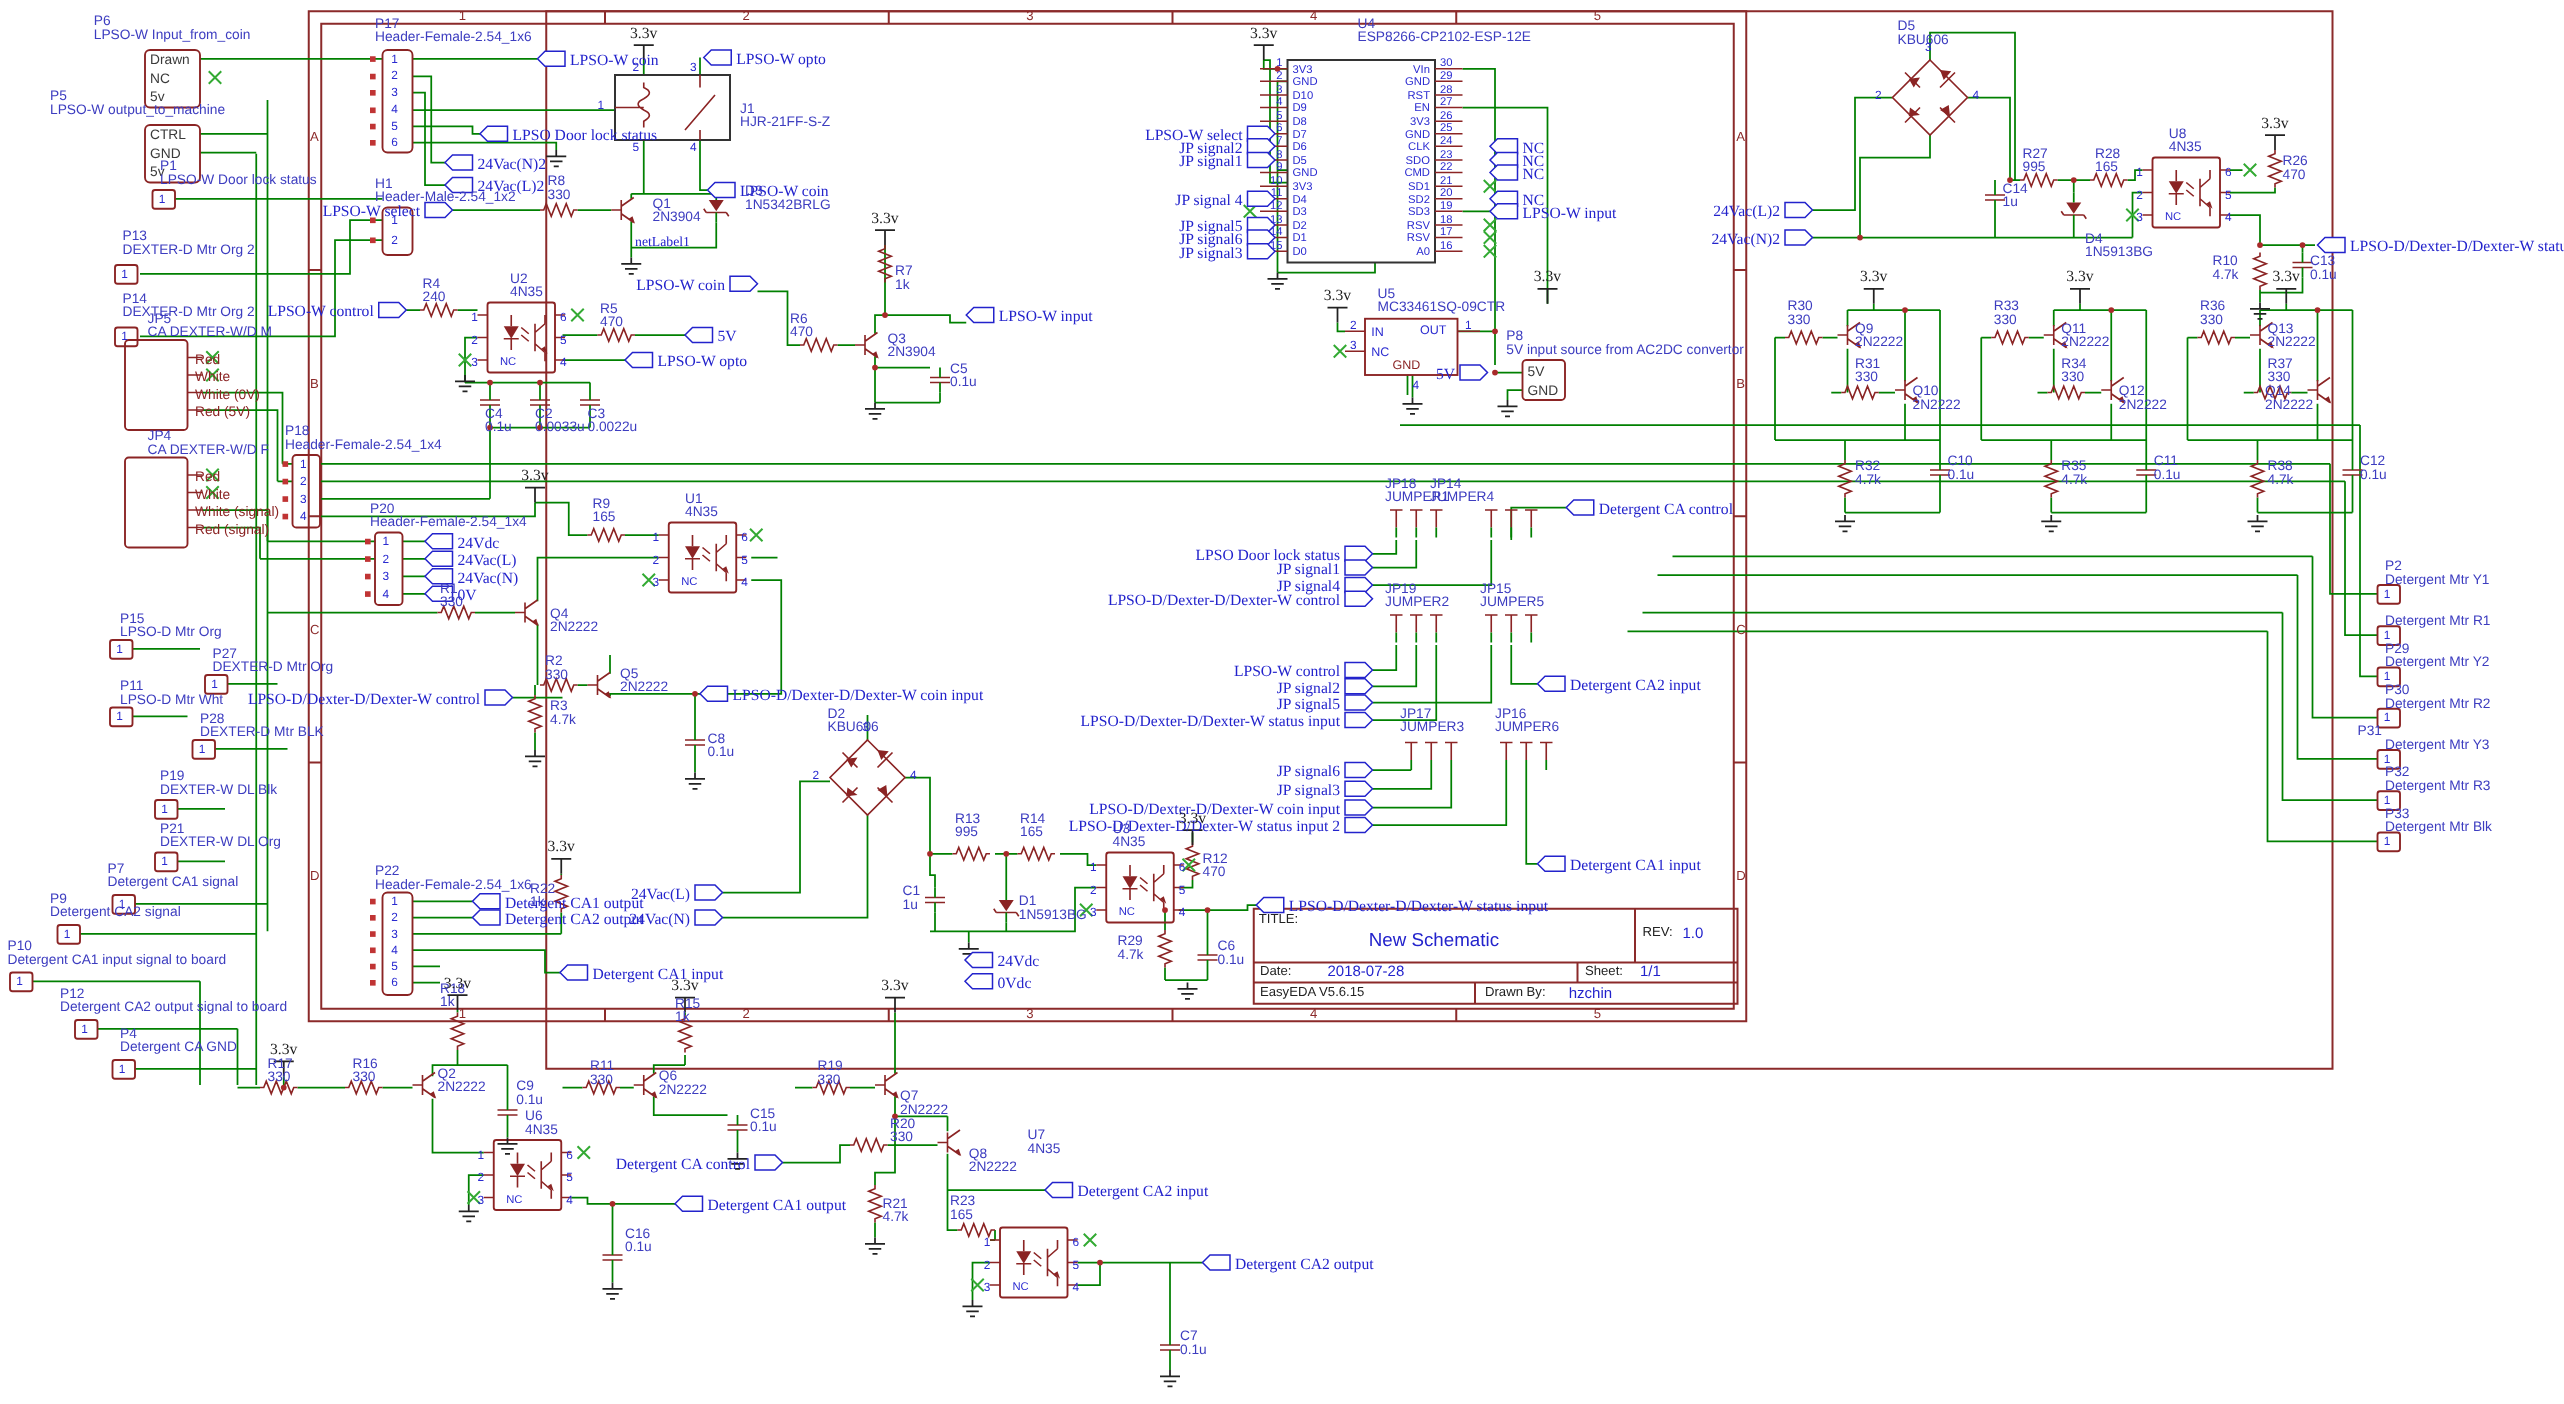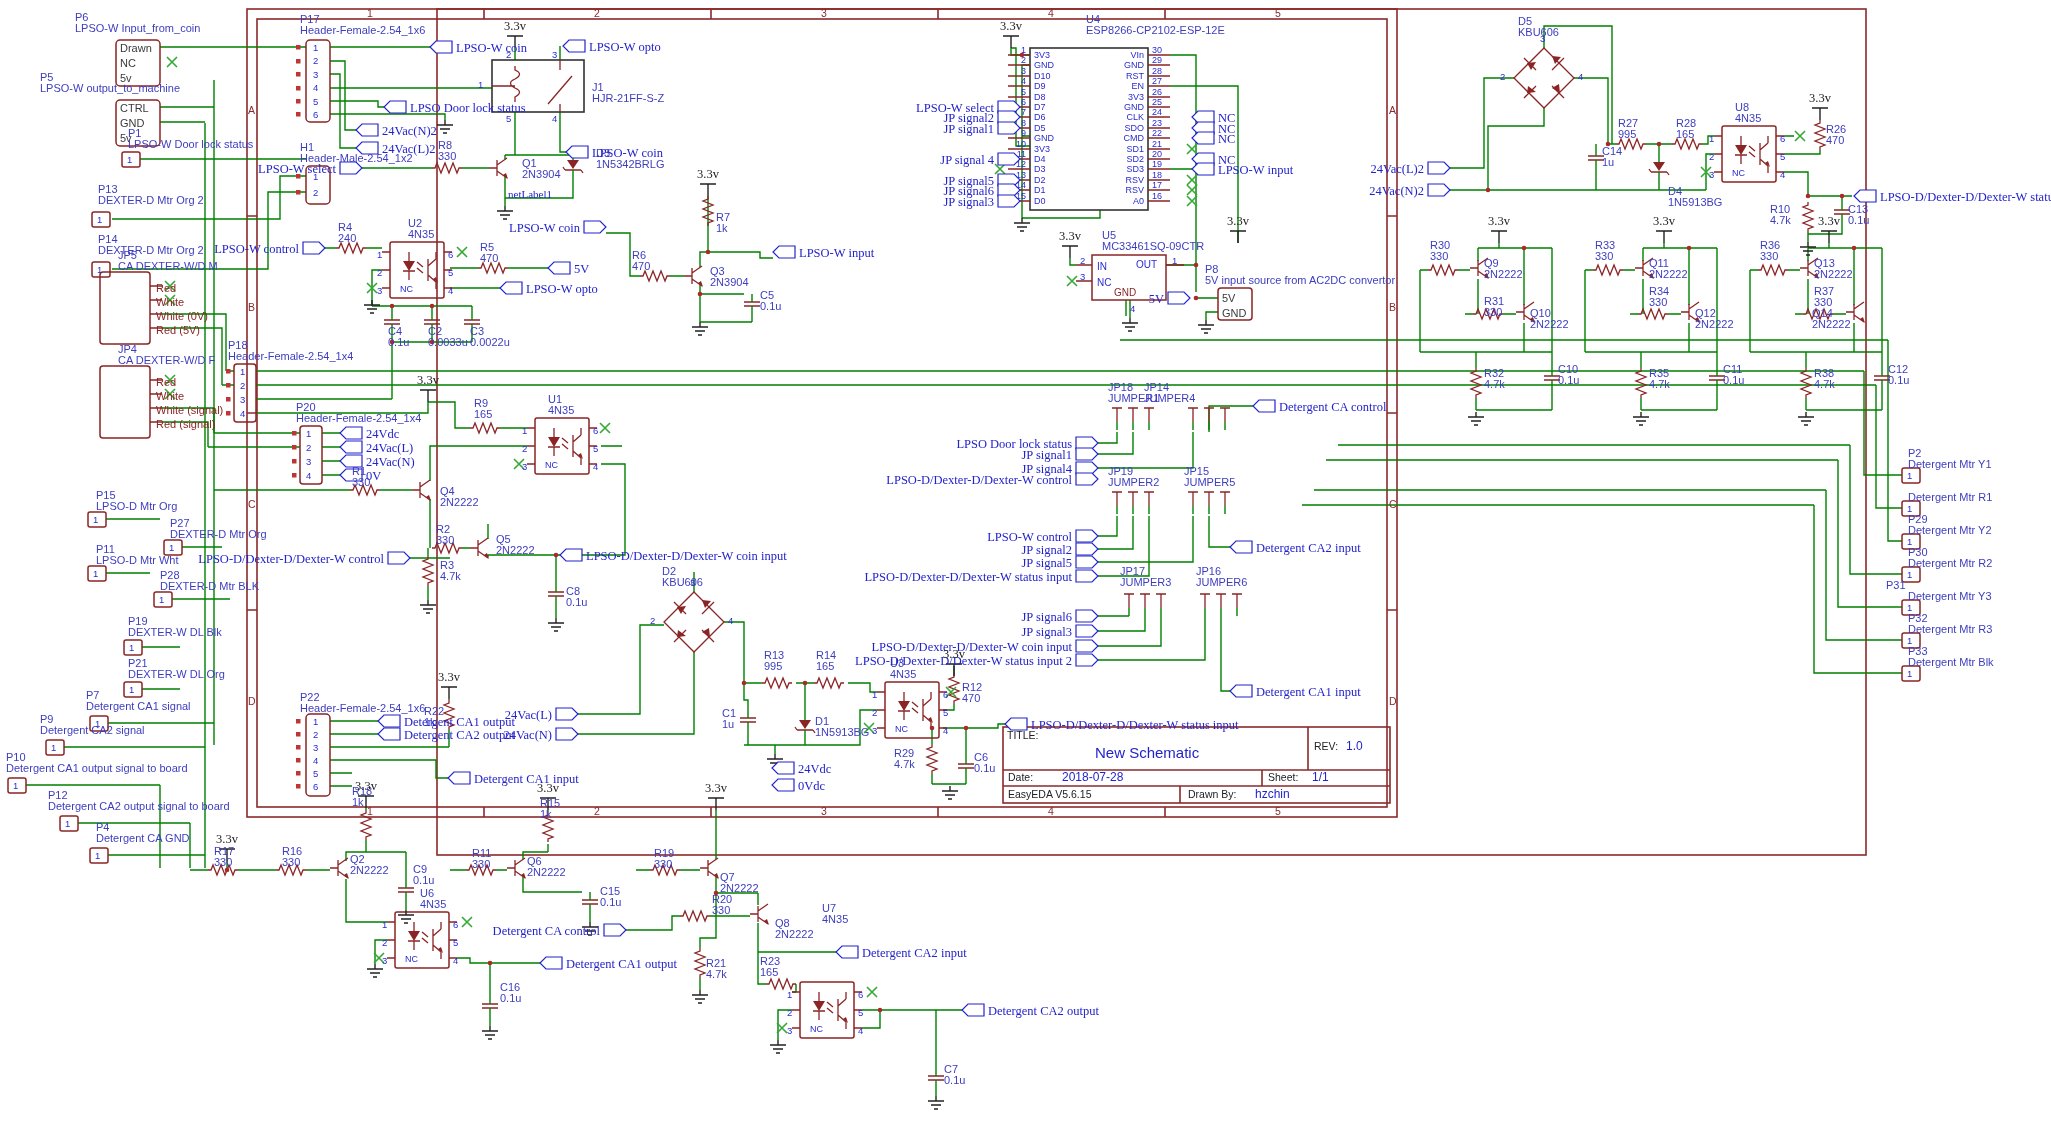--- a/index.html
+++ b/index.html
@@ -789,21 +789,21 @@
     </div>
 
 <div class="l lb" style="left:1430px;top:240px">
       <i>R30</i>
       <i>330</i>
     </div>
 <div class="l lb" style="left:1484px;top:258px">
       <i>Q9</i>
       <i>2N2222</i>
     </div>
-<div class="l lb" style="left:1484px;top:296px">
+<div class="l lb" style="left:1484px;top:286px">
       <i>R31</i>
       <i>330</i>
     </div>
 <div class="l lb" style="left:1530px;top:308px">
       <i>Q10</i>
       <i>2N2222</i>
     </div>
 <div class="l lb" style="left:1484px;top:368px">
       <i>R32</i>
       <i>4.7k</i>
@@ -945,21 +945,21 @@
       <i>Detergent CA1 signal</i>
     </div>
 <span class="pn" style="left:95px;top:717px">1</span>
 <div class="l lb" style="left:40px;top:714px">
       <i>P9</i>
       <i>Detergent CA2 signal</i>
     </div>
 <span class="pn" style="left:51px;top:741px">1</span>
 <div class="l lb" style="left:6px;top:752px">
       <i>P10</i>
-      <i>Detergent CA1 output signal to board</i>
+      <i>Detergent CA1 input signal to board</i>
     </div>
 <span class="pn" style="left:13px;top:779px">1</span>
 <div class="l lb" style="left:48px;top:790px">
       <i>P12</i>
       <i>Detergent CA2 output signal to board</i>
     </div>
 <span class="pn" style="left:65px;top:817px">1</span>
 <div class="l lb" style="left:96px;top:822px">
       <i>P4</i>
       <i>Detergent CA GND</i>

